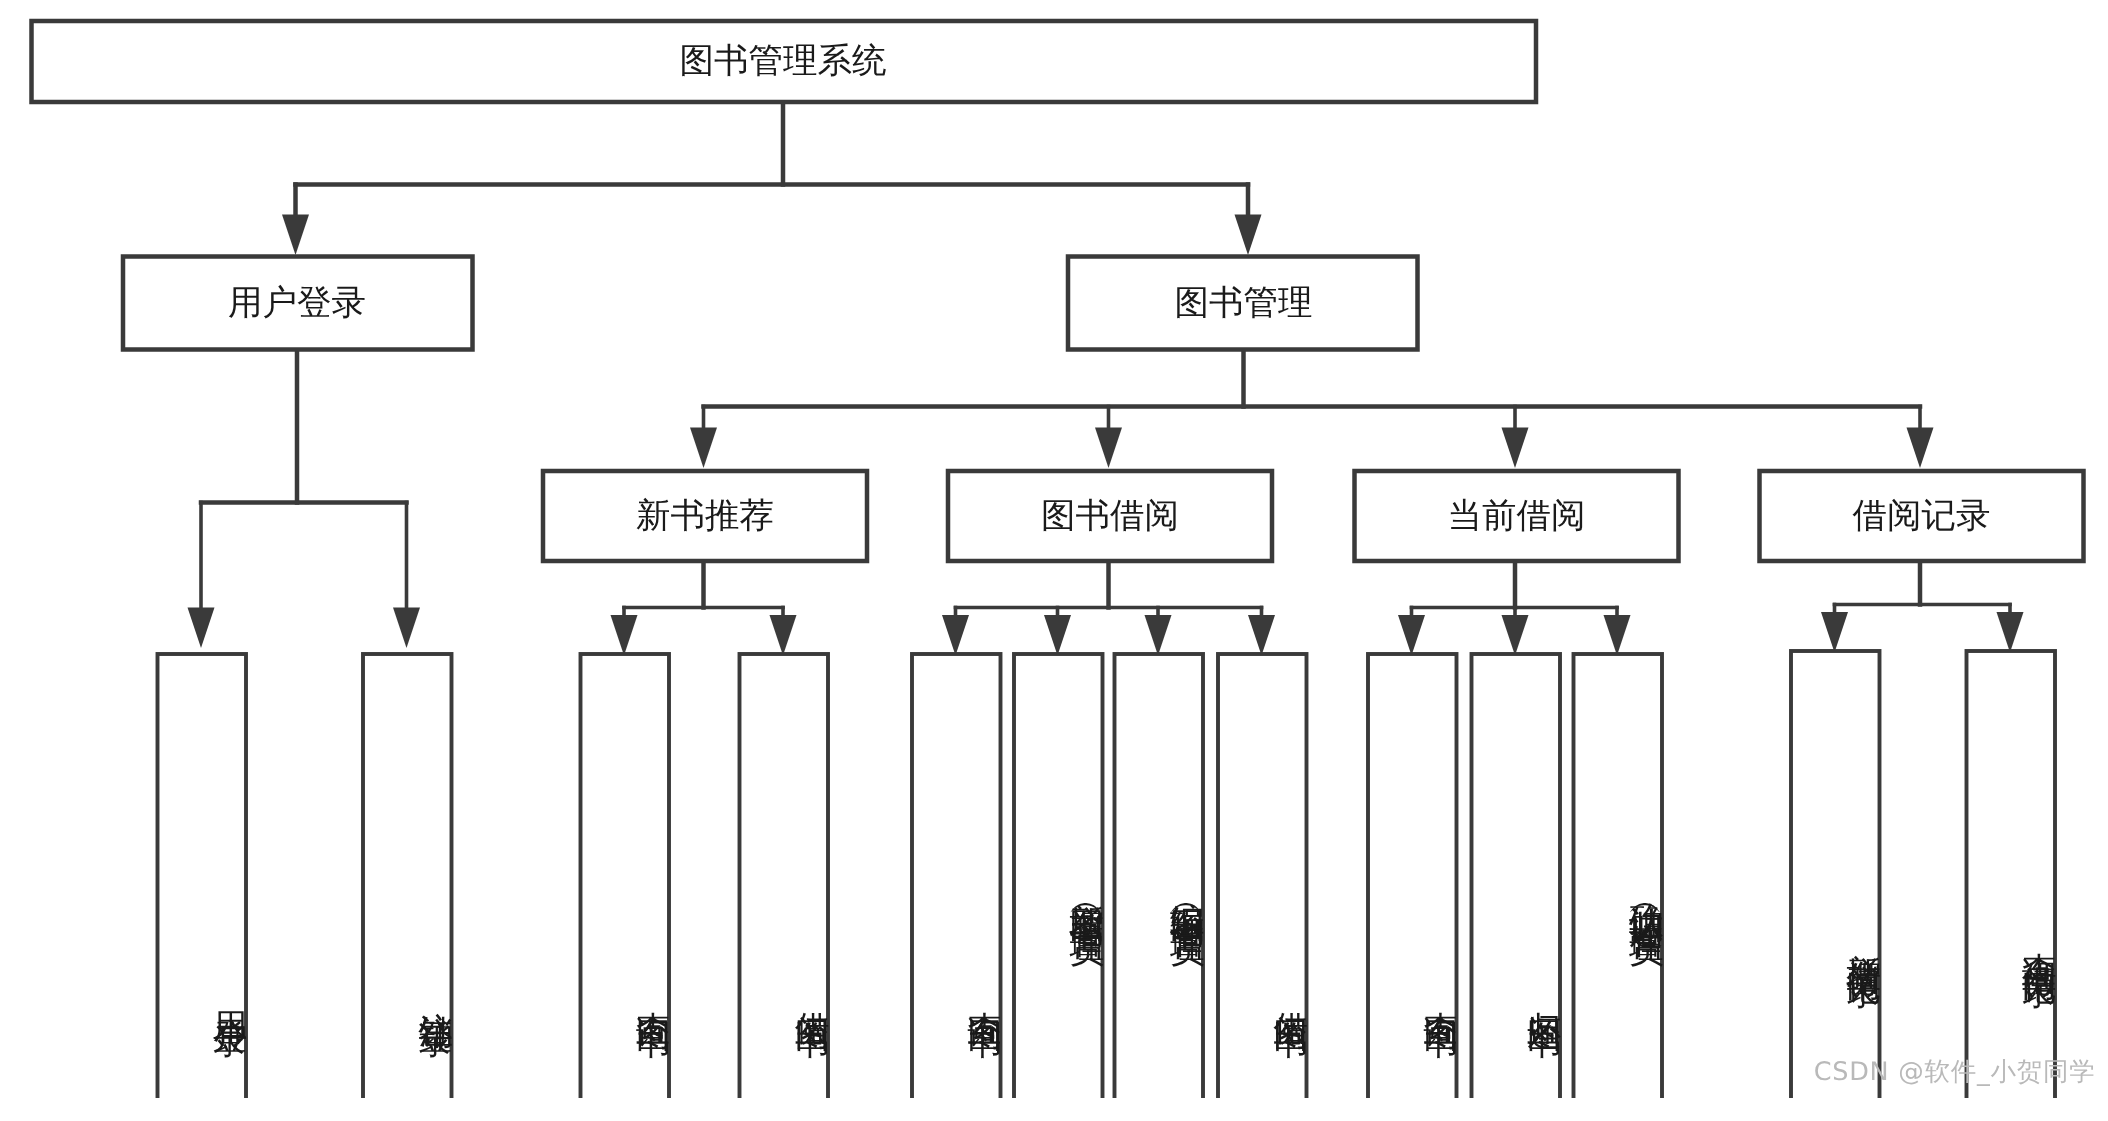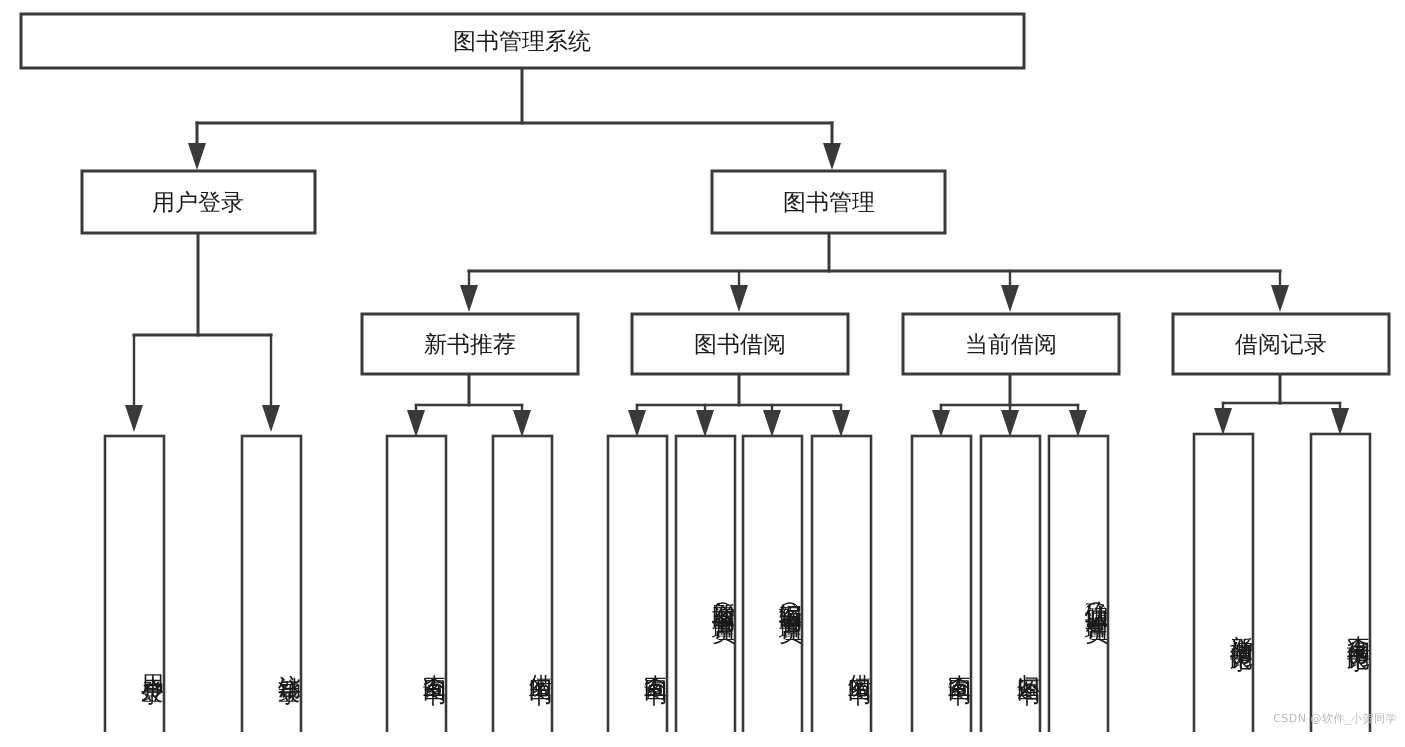--- a/index.html
+++ b/index.html
@@ -71,21 +71,21 @@
     letter-spacing: 3px;
     color: #1a1a1a;
     white-space: nowrap;
     pointer-events: none;
   }
   .watermark {
     position: absolute;
     right: 8px;
     bottom: 6px;
     font-family: "DejaVu Sans", "Liberation Sans", sans-serif;
-    font-size: 11px;
+    font-size: 17px;
     color: #b9b9b9;
     letter-spacing: 0.5px;
     user-select: none;
   }
 </style>
 </head>
 <body>
 
 <div id="diagram-root">
 

